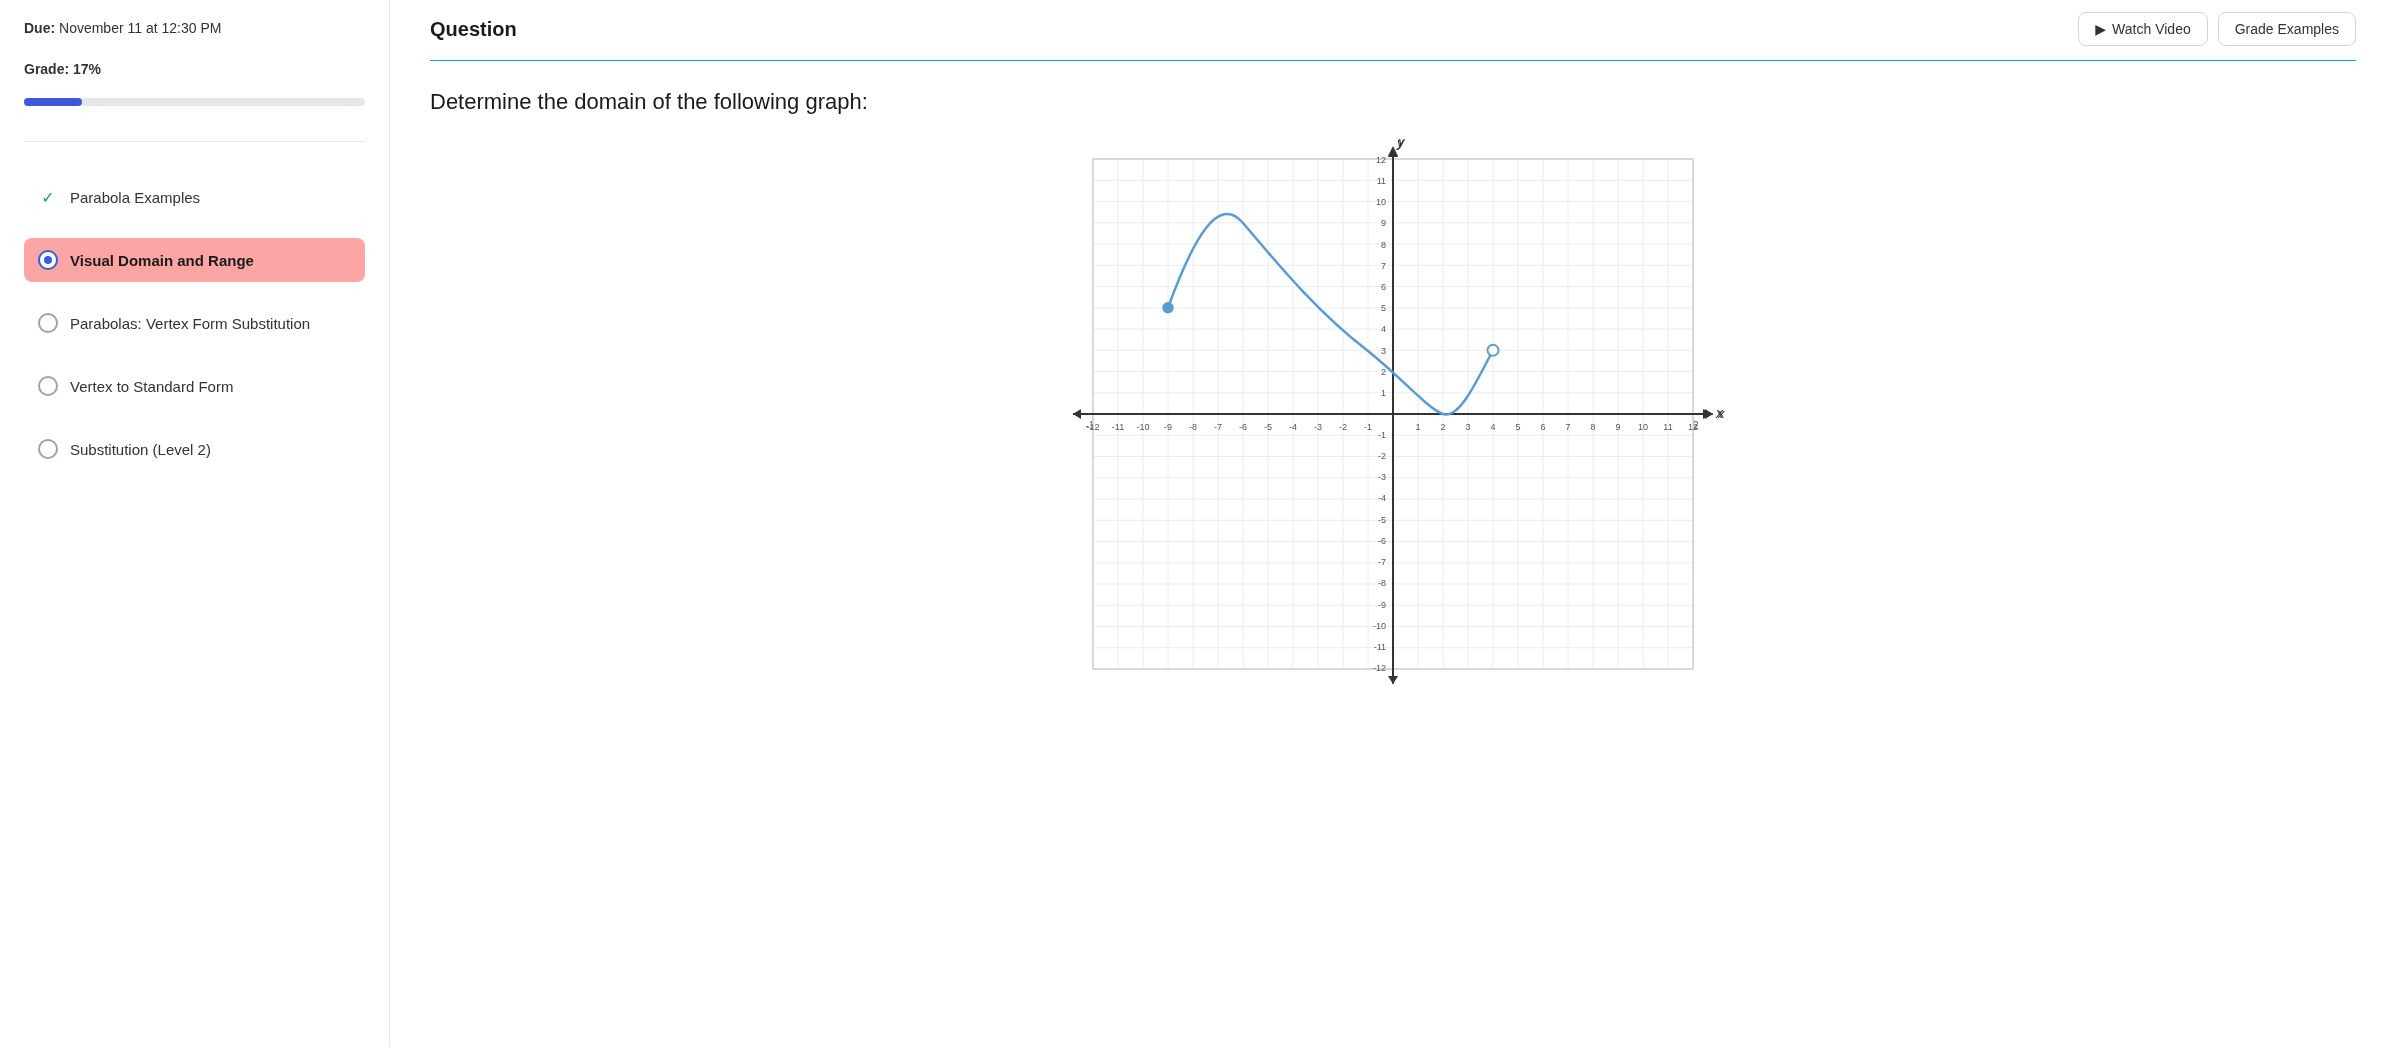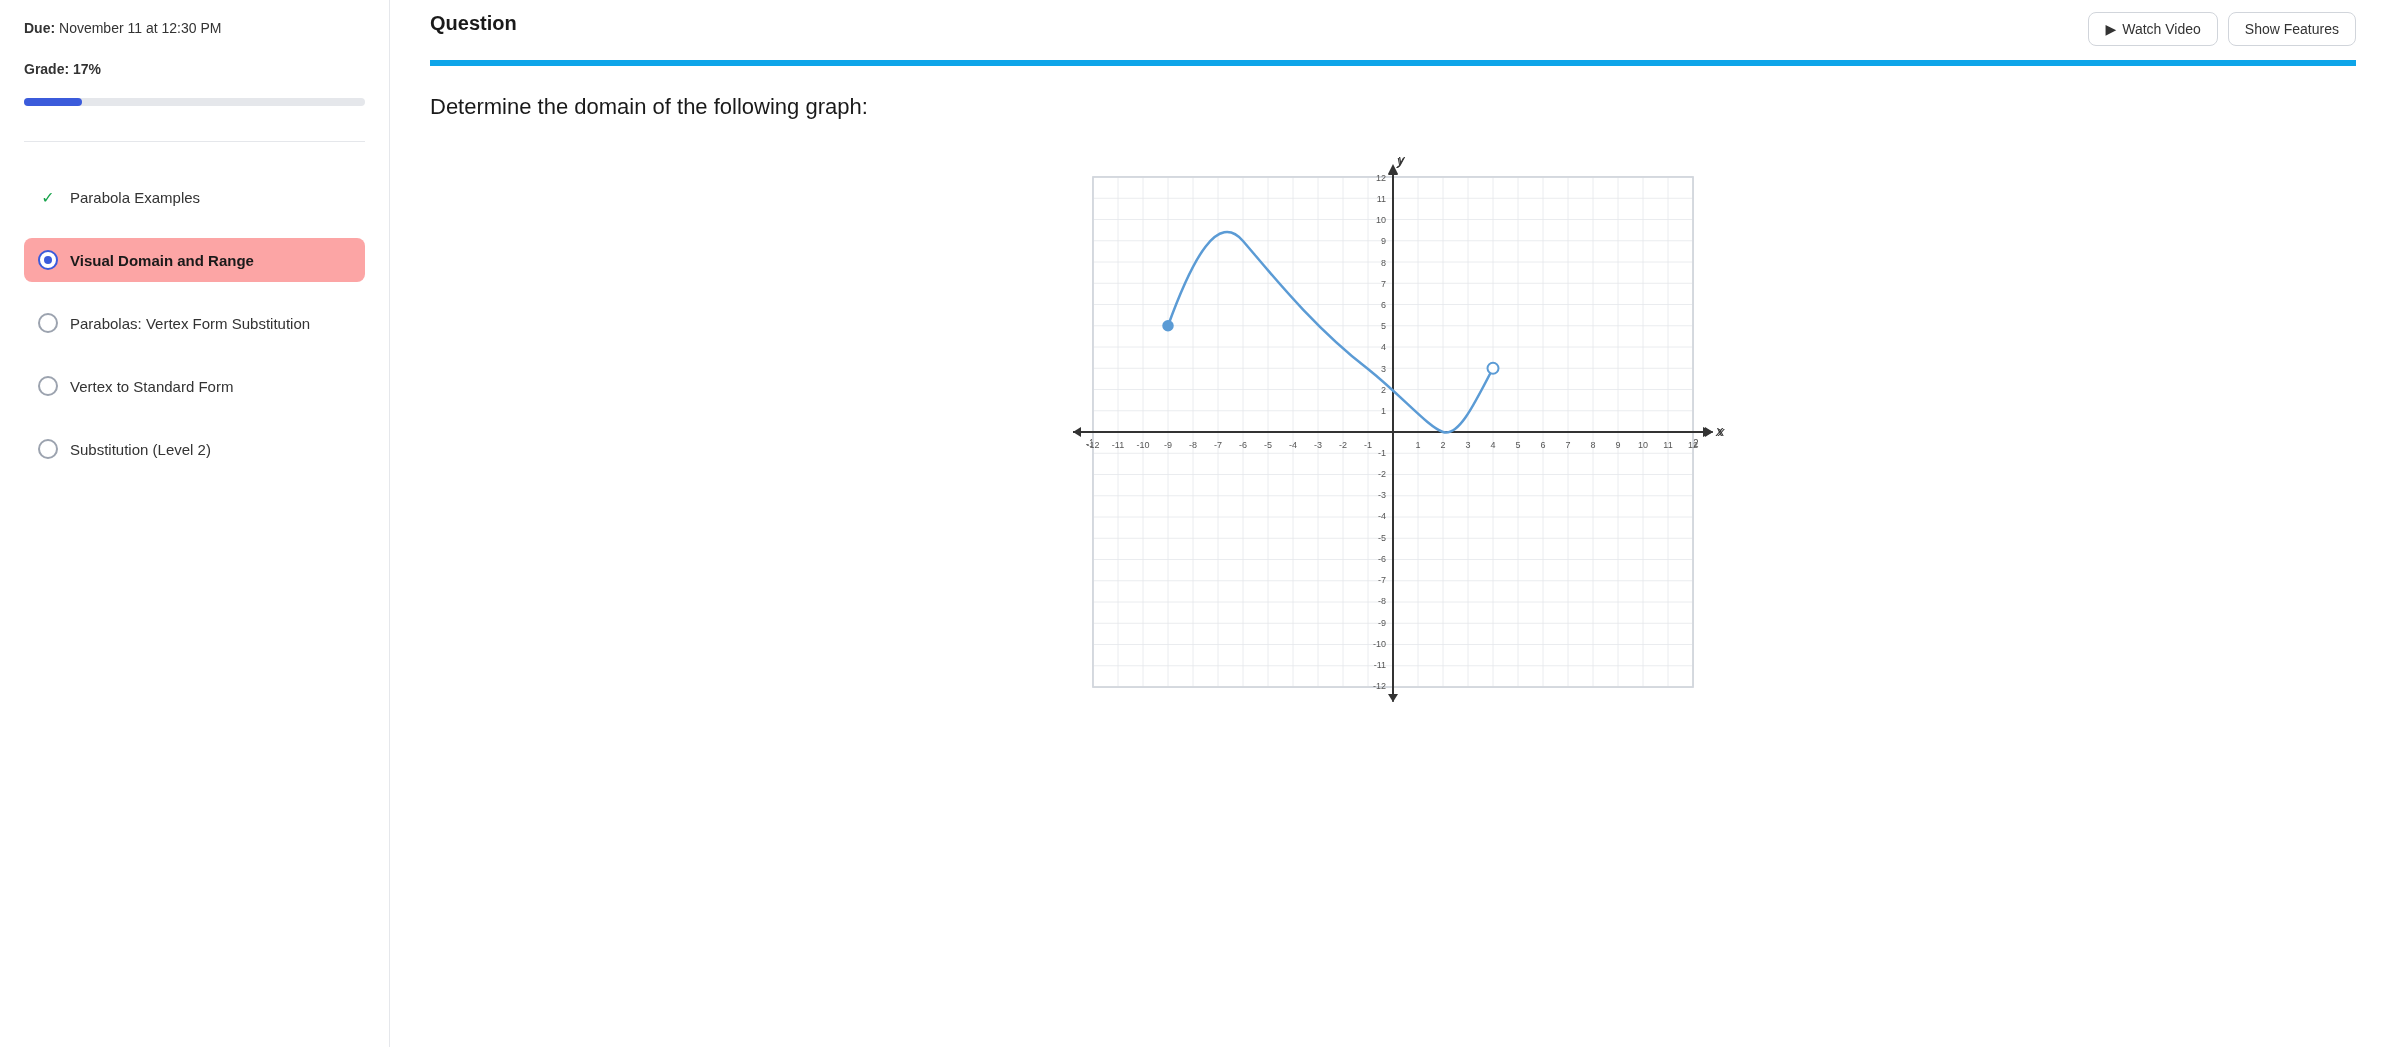--- a/index.html
+++ b/index.html
@@ -105,24 +105,24 @@
     .main {
       flex: 1;
       padding: 0 40px 20px 40px;
       overflow-y: auto;
       display: flex;
       flex-direction: column;
     }
 
     .top-bar {
       display: flex;
-      align-items: flex-start;
+      align-items: center;
       justify-content: space-between;
       padding: 12px 0 14px 0;
-      border-bottom: 6px solid #0ea5e9;
+      border-bottom: 1px solid #0ea5e9;
       margin-bottom: 28px;
     }
     .question-title {
       font-size: 20px;
       font-weight: 700;
       color: #1a1a1a;
     }
     .top-buttons {
       display: flex;
       gap: 10px;
@@ -137,21 +137,21 @@
       background: #fff;
       font-size: 14px;
       cursor: pointer;
       color: #333;
       font-weight: 500;
     }
 
     .question-text {
       font-size: 22px;
       color: #1a1a1a;
-      margin-bottom: 37px;
+      margin-bottom: 24px;
       font-weight: 400;
     }
 
     
     .graph-area {
       display: flex;
       justify-content: center;
       align-items: flex-start;
     }
 
@@ -212,21 +212,21 @@
 
 <main class="main">
   <div class="top-bar">
     <h2 class="question-title">Question</h2>
     <div class="top-buttons">
       <button class="top-btn">
         <span>▶</span>
         <span>Watch Video</span>
       </button>
       <button class="top-btn">
-        <span>Show Features</span>
+        <span>Grade Examples</span>
       </button>
     </div>
   </div>
 
   <p class="question-text">Determine the domain of the following graph:</p>
 
   <div class="graph-area">
     <div class="graph-wrapper">
       <svg class="graph-svg" viewBox="0 0 680 560">
 

